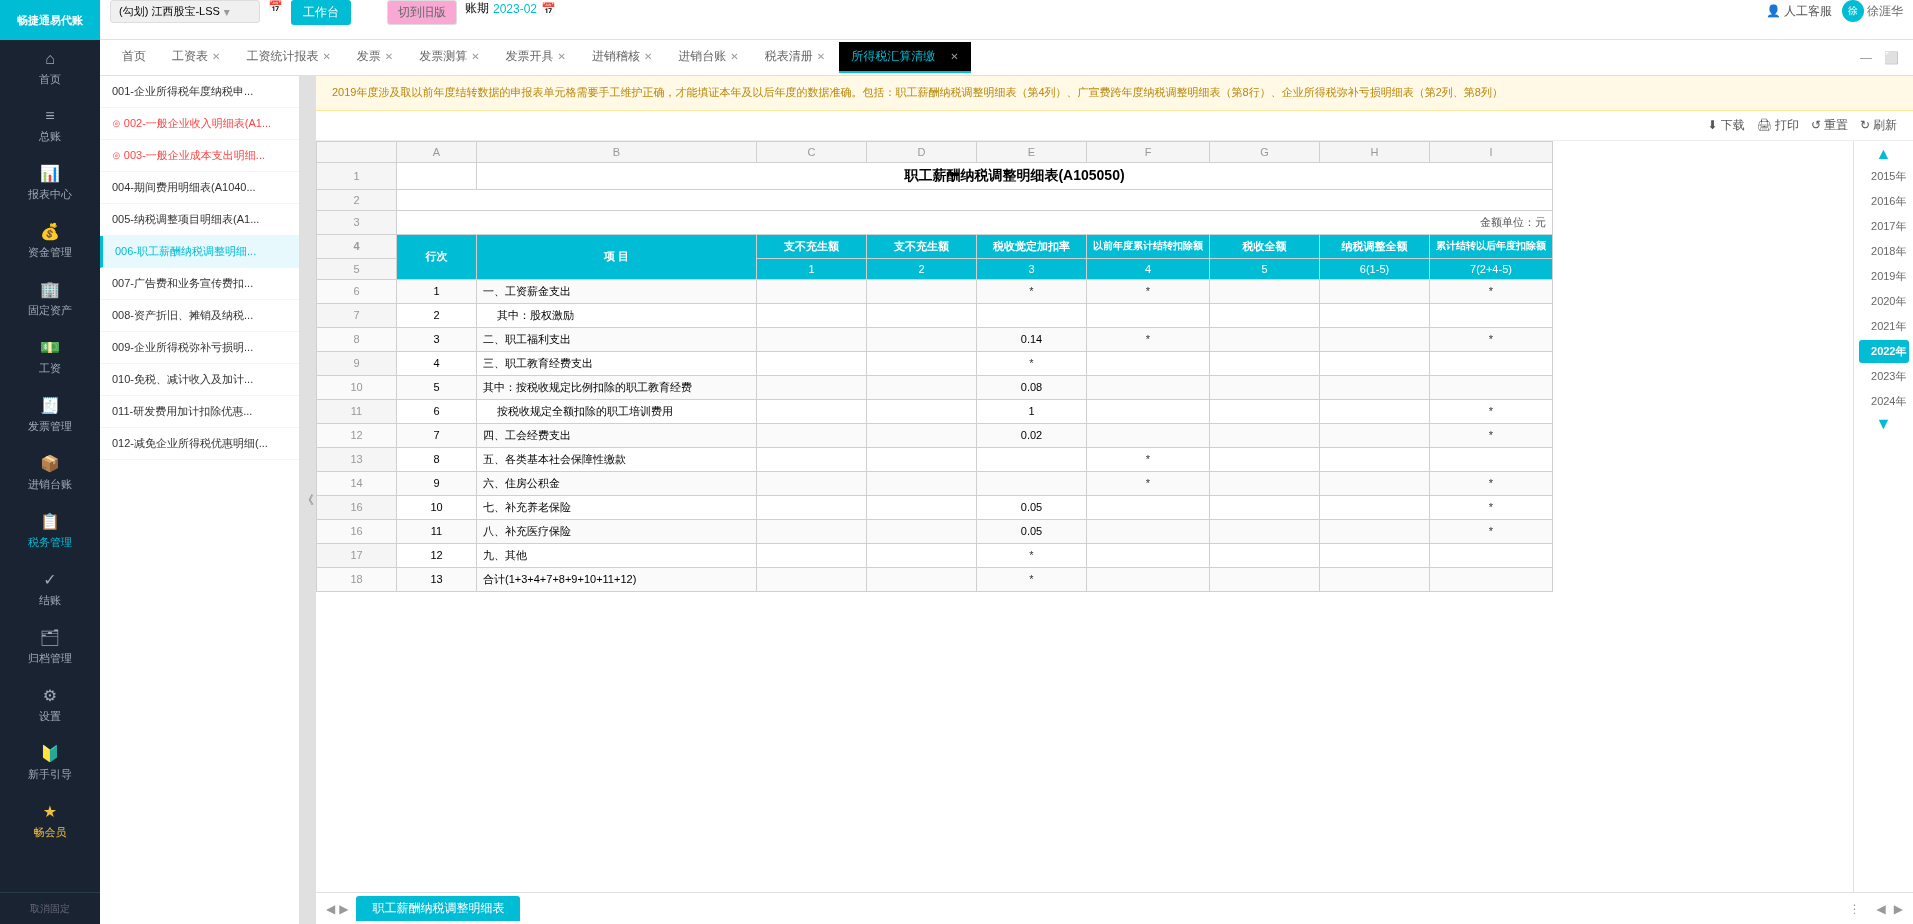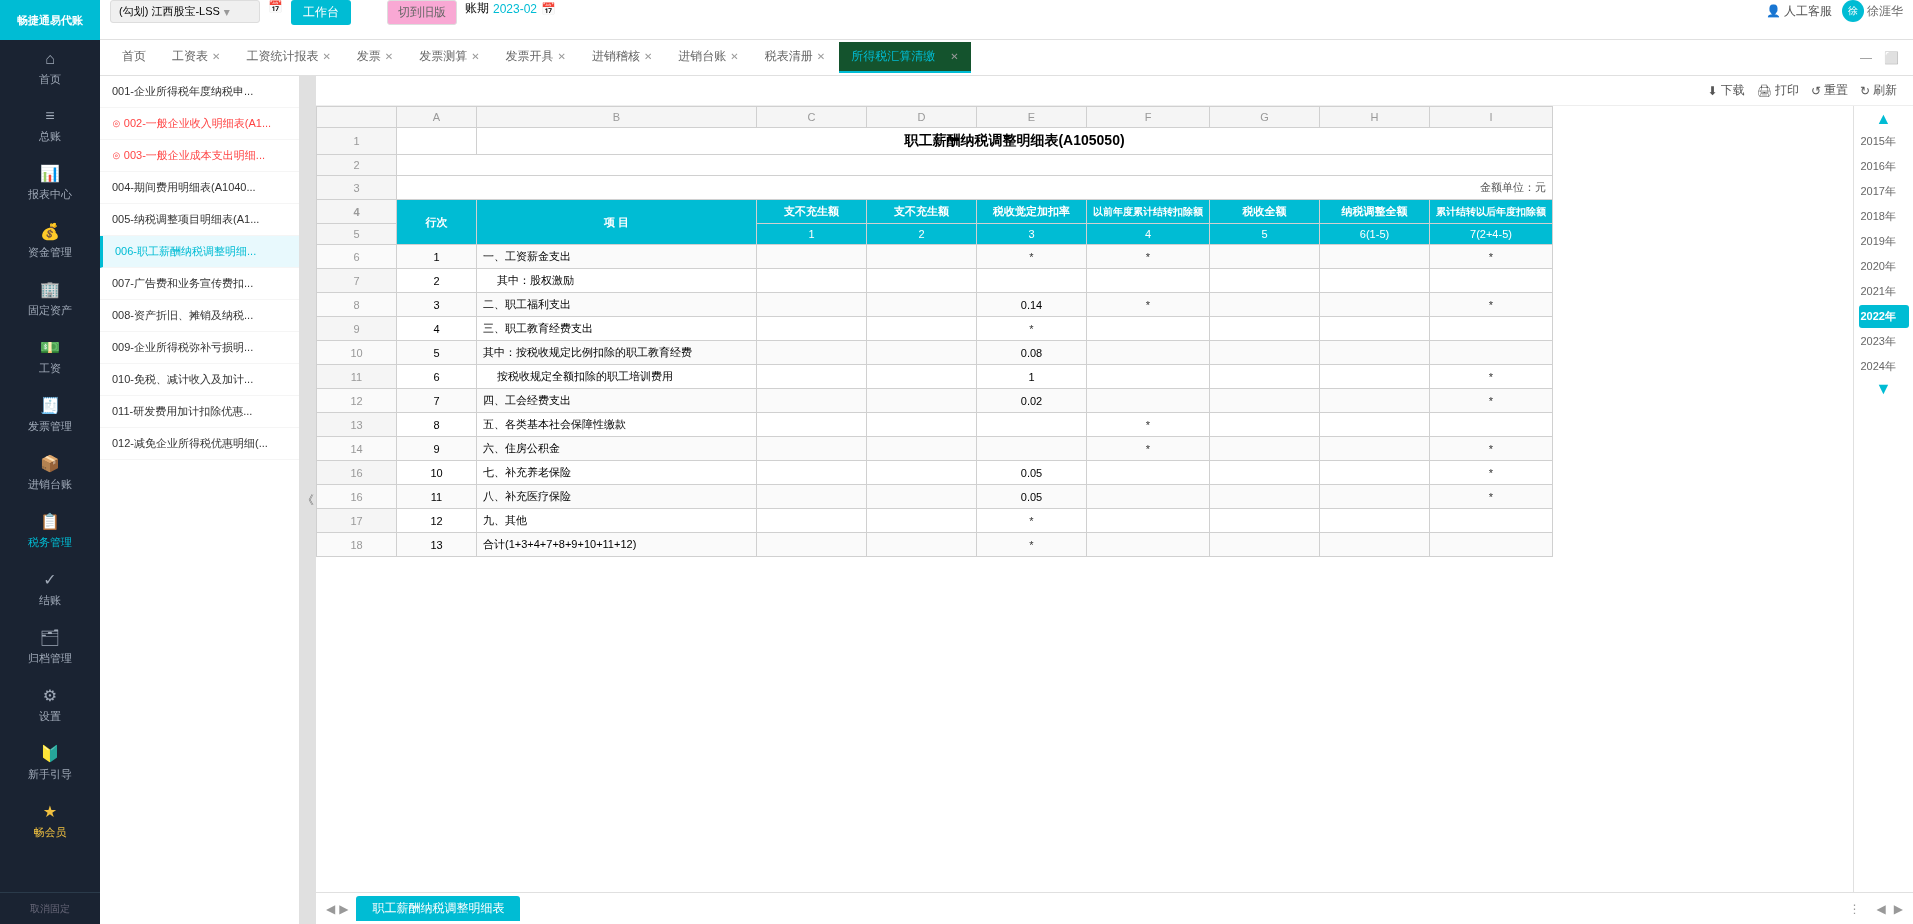--- a/index.html
+++ b/index.html
@@ -20,21 +20,21 @@
     .topbar { background: white; height: 40px; display: flex; align-items: flex-start; padding: 0 10px; border-bottom: 1px solid #e0e0e0; gap: 8px; flex-shrink: 0; }
     .topbar-company { background: #f0f0f0; border: 1px solid #ddd; border-radius: 3px; padding: 3px 8px; font-size: 12px; display: flex; align-items: center; gap: 4px; min-width: 150px; }
     .topbar-btn { background: #00bcd4; color: white; border: none; border-radius: 3px; padding: 4px 12px; font-size: 12px; cursor: pointer; }
     .topbar-btn-outline { background: #f9a8d4; color: #666; border: 1px solid #ddd; border-radius: 3px; padding: 3px 10px; font-size: 12px; cursor: pointer; margin-left: 28px; }
     .topbar-period { display: flex; align-items: center; gap: 4px; font-size: 12px; }
     .topbar-right { margin-left: auto; display: flex; align-items: center; gap: 10px; font-size: 12px; color: #666; }
 
     
     .tabs { background: white; display: flex; align-items: center; border-bottom: 1px solid #e0e0e0; flex-shrink: 0; padding: 0 10px; height: 36px; gap: 2px; overflow-x: auto; }
     .tab { padding: 6px 12px; font-size: 12px; cursor: pointer; color: #666; border-bottom: 2px solid transparent; white-space: nowrap; display: flex; align-items: center; gap: 4px; }
-    .tab.active { color: #00bcd4; border-bottom-color: #00bcd4; background: #14532d; gap: 15px; }
+    .tab.active { color: #00bcd4; border-bottom-color: #00bcd4; background: #000000; gap: 15px; }
     .tab-close { color: #999; font-size: 10px; }
     .tabs-actions { margin-left: auto; display: flex; gap: 4px; }
 
     
     .content { flex: 1; display: flex; overflow: hidden; background: white; }
 
     
     .left-panel { width: 200px; background: white; border-right: 1px solid #e0e0e0; overflow-y: auto; flex-shrink: 0; }
     .left-panel-item { padding: 8px 12px; font-size: 11px; cursor: pointer; color: #333; border-bottom: 1px solid #f5f5f5; }
     .left-panel-item.active { background: #e8f9fd; color: #00bcd4; border-left: 3px solid #00bcd4; }
@@ -49,21 +49,21 @@
     
     .toolbar { display: flex; align-items: center; gap: 12px; padding: 6px 16px; background: white; border-bottom: 1px solid #eee; flex-shrink: 0; justify-content: flex-end; }
     .toolbar-btn { background: none; border: none; cursor: pointer; font-size: 12px; color: #555; display: flex; align-items: center; gap: 3px; }
 
     
     .spreadsheet-container { flex: 1; display: flex; overflow: hidden; }
     .spreadsheet-main { flex: 1; overflow: auto; }
 
     
     .year-sidebar { width: 60px; background: white; border-left: 1px solid #e0e0e0; display: flex; flex-direction: column; align-items: center; padding: 4px 0; gap: 2px; overflow-y: auto; flex-shrink: 0; }
-    .year-btn { width: 50px; padding: 4px 2px; font-size: 11px; text-align: left; cursor: pointer; border-radius: 3px; color: #666; }
+    .year-btn { width: 50px; padding: 4px 2px; font-size: 11px; text-align: right; cursor: pointer; border-radius: 3px; color: #666; }
     .year-btn.active { background: #00bcd4; color: white; font-weight: bold; }
     .year-arrow { color: #00bcd4; font-size: 16px; cursor: pointer; }
 
     
     .sheet-table { border-collapse: collapse; font-size: 11px; min-width: 900px; }
     .sheet-table th, .sheet-table td { border: 1px solid #d0d0d0; padding: 4px 6px; white-space: nowrap; }
     .sheet-table .row-num { background: #f5f5f5; text-align: center; width: 30px; color: #999; }
     .sheet-table .col-header { background: #f5f5f5; text-align: center; color: #999; width: 80px; }
     .header-row td { background: #00bcd4; color: white; text-align: center; font-weight: bold; }
     .sub-header-row td { background: #00bcd4; color: white; text-align: center; }
@@ -236,20 +236,23 @@
       <div class="left-panel-item">009-企业所得税弥补亏损明...</div>
       <div class="left-panel-item">010-免税、减计收入及加计...</div>
       <div class="left-panel-item">011-研发费用加计扣除优惠...</div>
       <div class="left-panel-item">012-减免企业所得税优惠明细(...</div>
     </div>
 
     <div class="collapse-btn">《</div>
 
     <div class="right-content">
 
+      <div class="warning-bar">
+        <span>2019年度涉及取以前年度结转数据的申报表单元格需要手工维护正确，才能填证本年及以后年度的数据准确。包括：职工薪酬纳税调整明细表（第4列）、广宣费跨年度纳税调整明细表（第8行）、企业所得税弥补亏损明细表（第2列、第8列）</span>
+      </div>
 
       <div class="toolbar">
         <button class="toolbar-btn">
           <span>⬇</span>
           <span>下载</span>
         </button>
         <button class="toolbar-btn">
           <span>🖨</span>
           <span>打印</span>
         </button>

